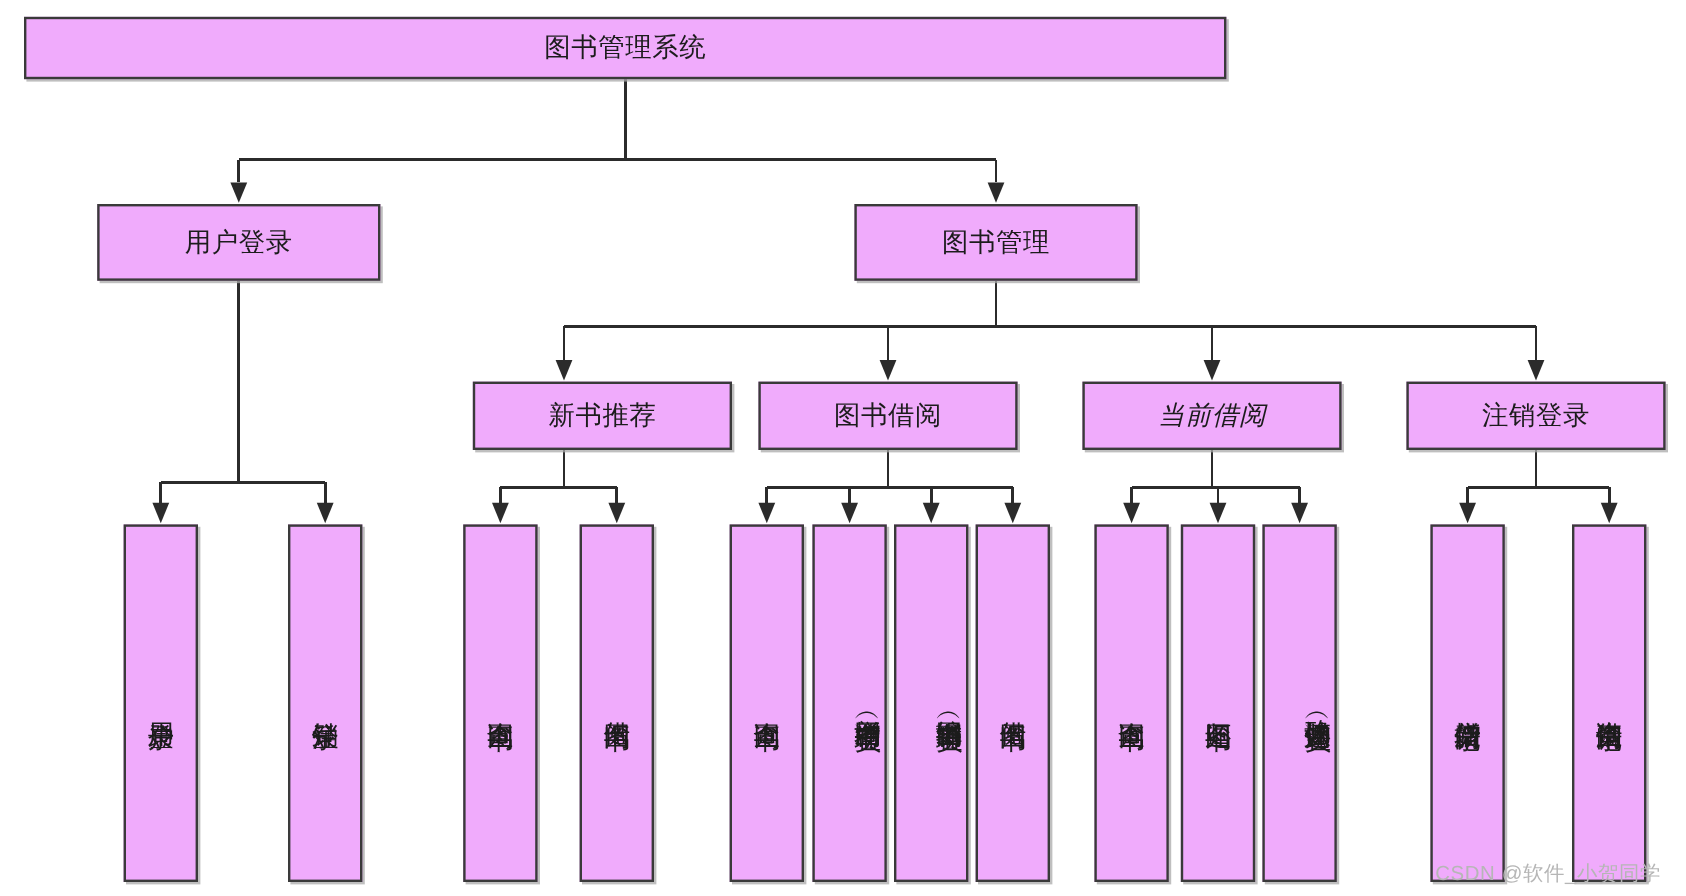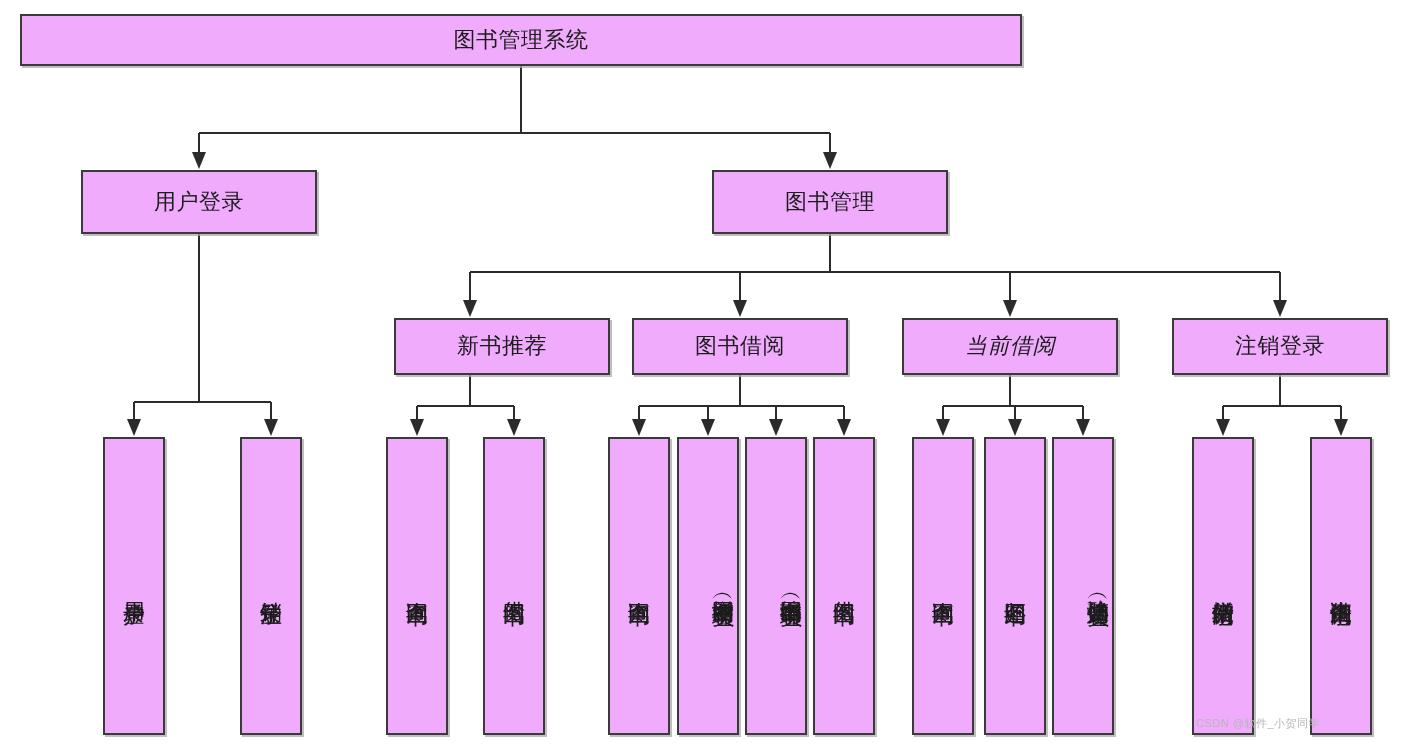--- a/index.html
+++ b/index.html
@@ -70,21 +70,21 @@
   #connector-layer {
     position: absolute;
     left: 0;
     top: 0;
     width: 1405px;
     height: 747px;
     pointer-events: none;
   }
   .watermark {
     position: absolute;
-    font-size: 11px;
+    font-size: 17px;
     color: #b6b6b6;
     white-space: nowrap;
     letter-spacing: 0.5px;
   }
 </style>
 </head>
 <body>
 
 <div id="diagram-root">
   <svg id="connector-layer" width="1405" height="747">

